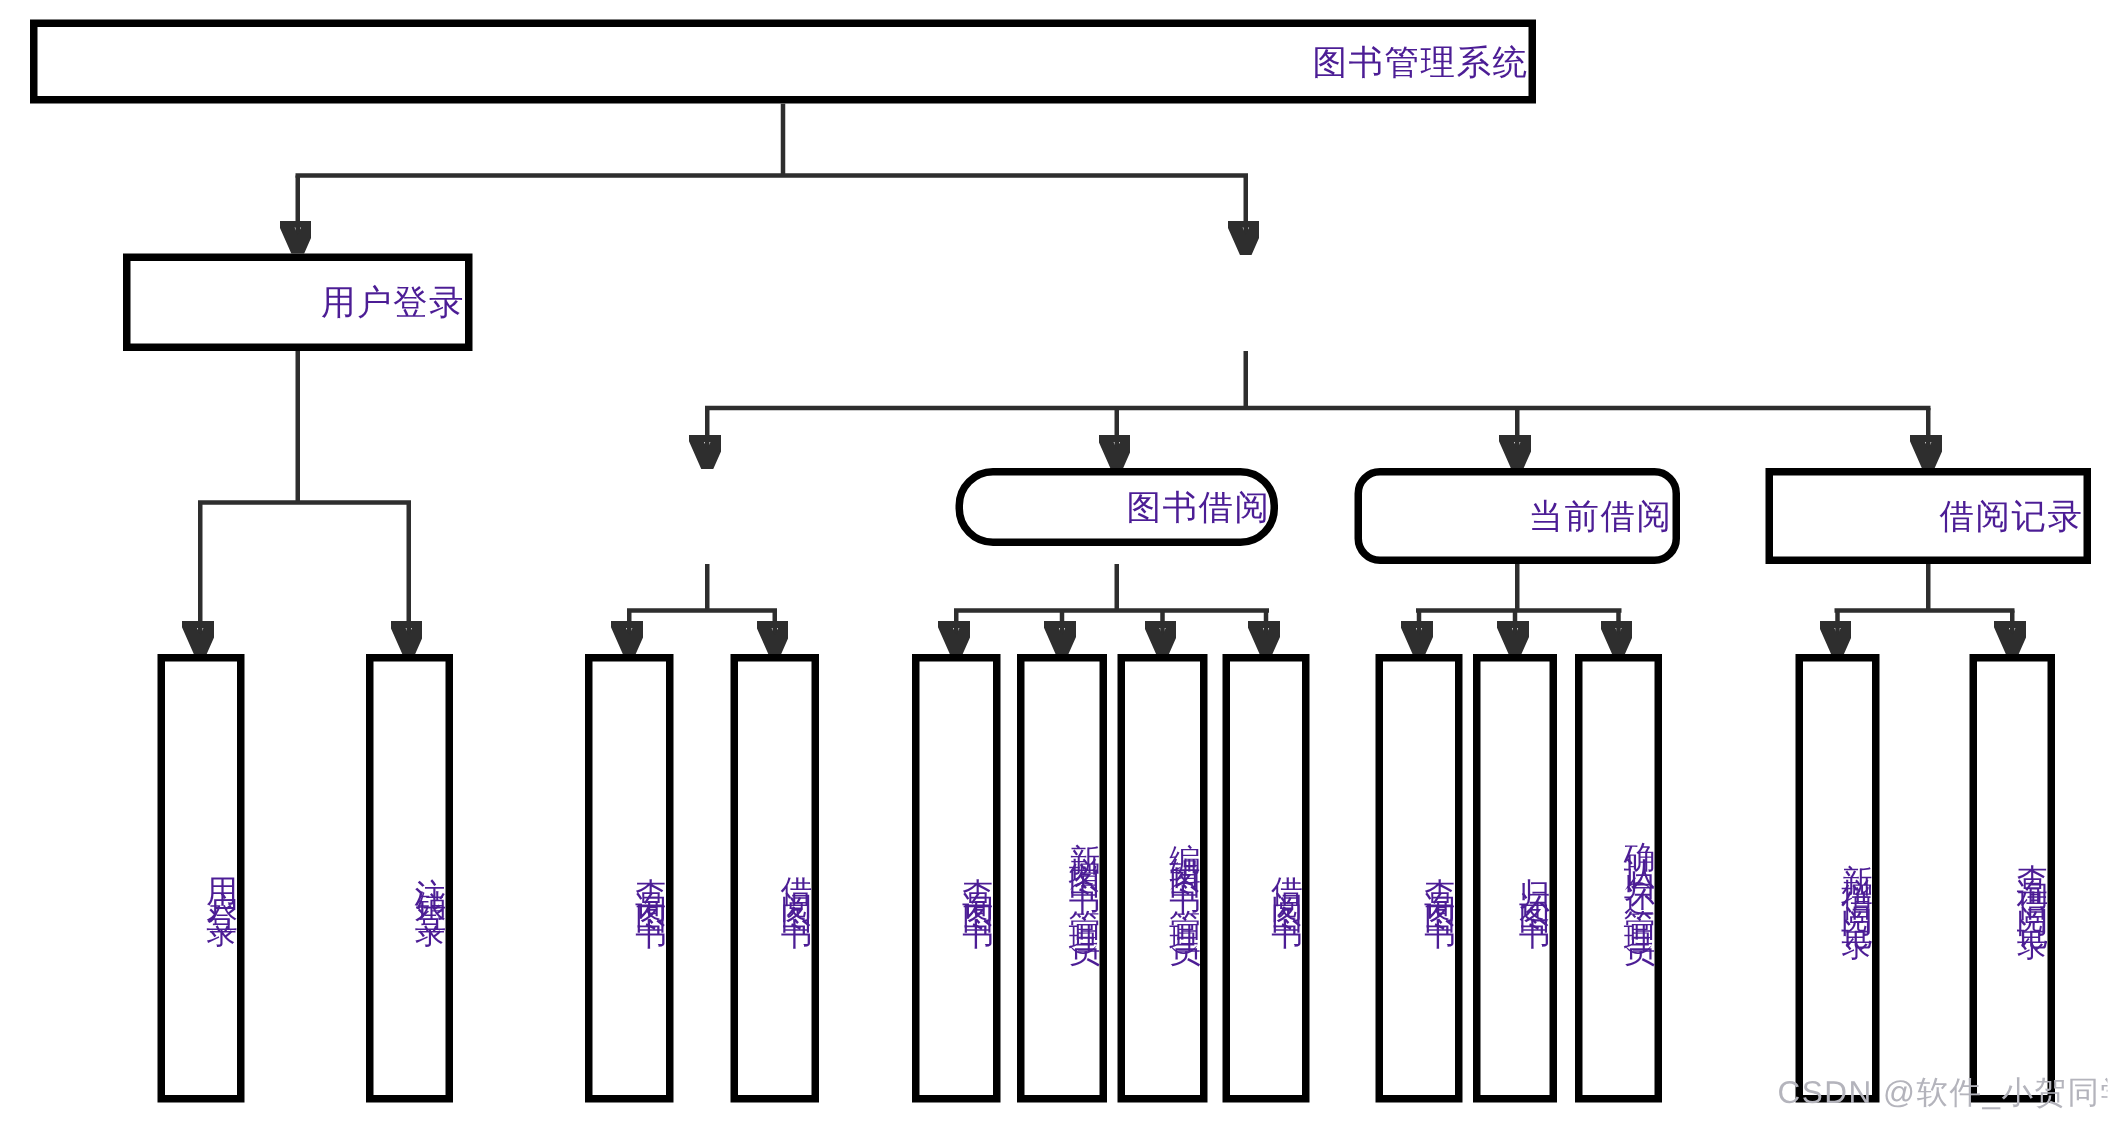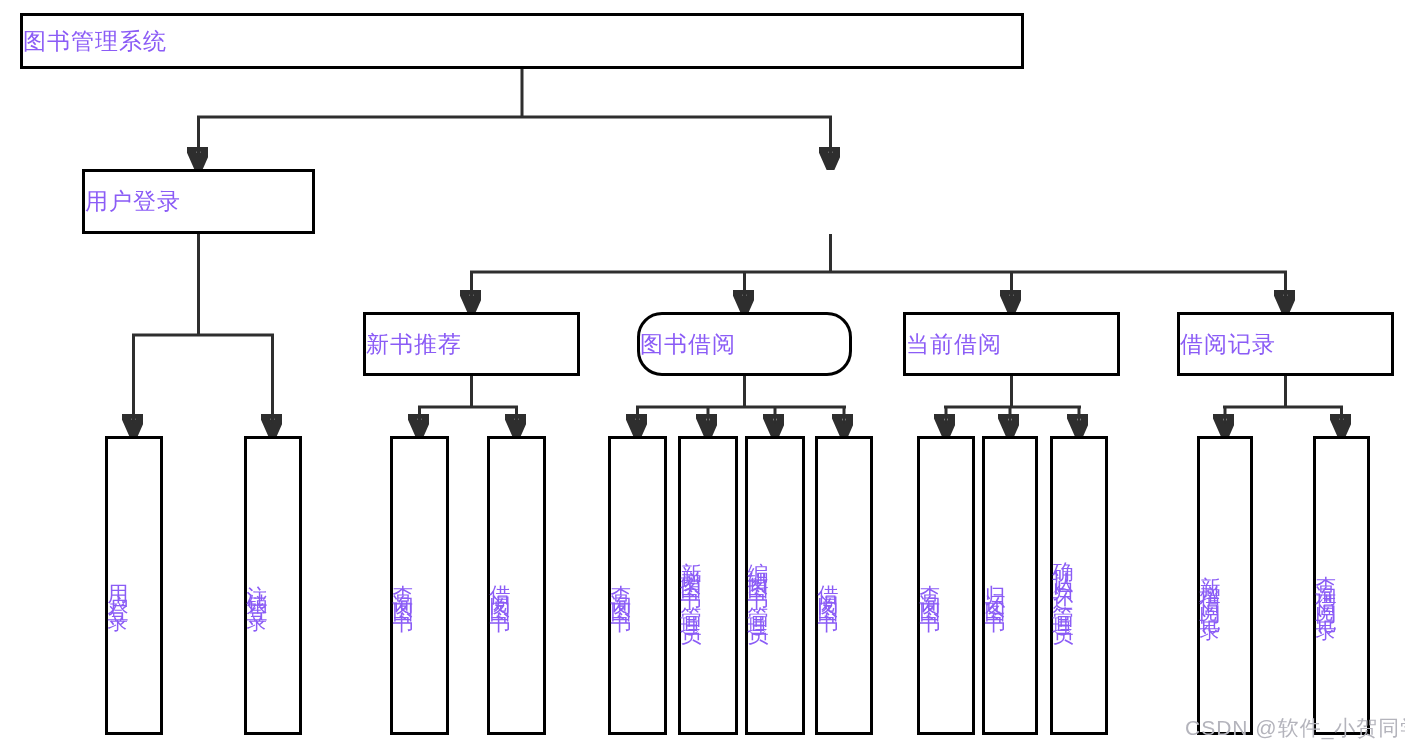--- a/index.html
+++ b/index.html
@@ -22,25 +22,25 @@
   }
   .edges path,.edges line{
     stroke:#2e2e2e;
     stroke-width:3;
     fill:none;
   }
   .box{
     position:absolute;
     box-sizing:border-box;
     background:#ffffff;
-    border:3px solid #000000;
+    border:5px solid #000000;
     display:flex;
     align-items:center;
-    justify-content:flex-start;
-    color:#8b5cf6;
+    justify-content:flex-end;
+    color:#4c1d95;
   }
   .h{
     font-size:23px;
     letter-spacing:1px;
     white-space:nowrap;
   }
   .v{
     top:436px;
     height:299px;
   }
@@ -49,22 +49,22 @@
     text-orientation:mixed;
     font-size:21px;
     line-height:1;
     letter-spacing:9px;
     white-space:nowrap;
   }
   .root{left:20px;top:13px;width:1004px;height:56px;}
   .n-user-login{left:82px;top:169px;width:233px;height:65px;}
   .n-book-mgmt{left:711px;top:169px;width:236px;height:65px;}
   .n-new-book{left:363px;top:312px;width:217px;height:64px;}
-  .n-book-borrow{left:637px;top:312px;width:215px;height:64px;border-radius:25px;}
-  .n-current-borrow{left:903px;top:312px;width:217px;height:64px;}
+  .n-book-borrow{left:637px;top:312px;width:215px;height:52px;border-radius:25px;}
+  .n-current-borrow{left:903px;top:312px;width:217px;height:64px;border-radius:17px;}
   .n-borrow-records{left:1177px;top:312px;width:217px;height:64px;}
   .l1{left:105px;width:58px;}
   .l2{left:244px;width:58px;}
   .l3{left:390px;width:59px;}
   .l4{left:487px;width:59px;}
   .l5{left:608px;width:59px;}
   .l6{left:678px;width:60px;}
   .l7{left:745px;width:60px;}
   .l8{left:815px;width:58px;}
   .l9{left:917px;width:58px;}
@@ -145,23 +145,20 @@
 
   <div class="box h root">
     <span>图书管理系统</span>
   </div>
 
   <div class="box h n-user-login">
     <span>用户登录</span>
   </div>
 
 
-  <div class="box h n-new-book">
-    <span>新书推荐</span>
-  </div>
 
   <div class="box h n-book-borrow">
     <span>图书借阅</span>
   </div>
 
   <div class="box h n-current-borrow">
     <span>当前借阅</span>
   </div>
 
   <div class="box h n-borrow-records">

